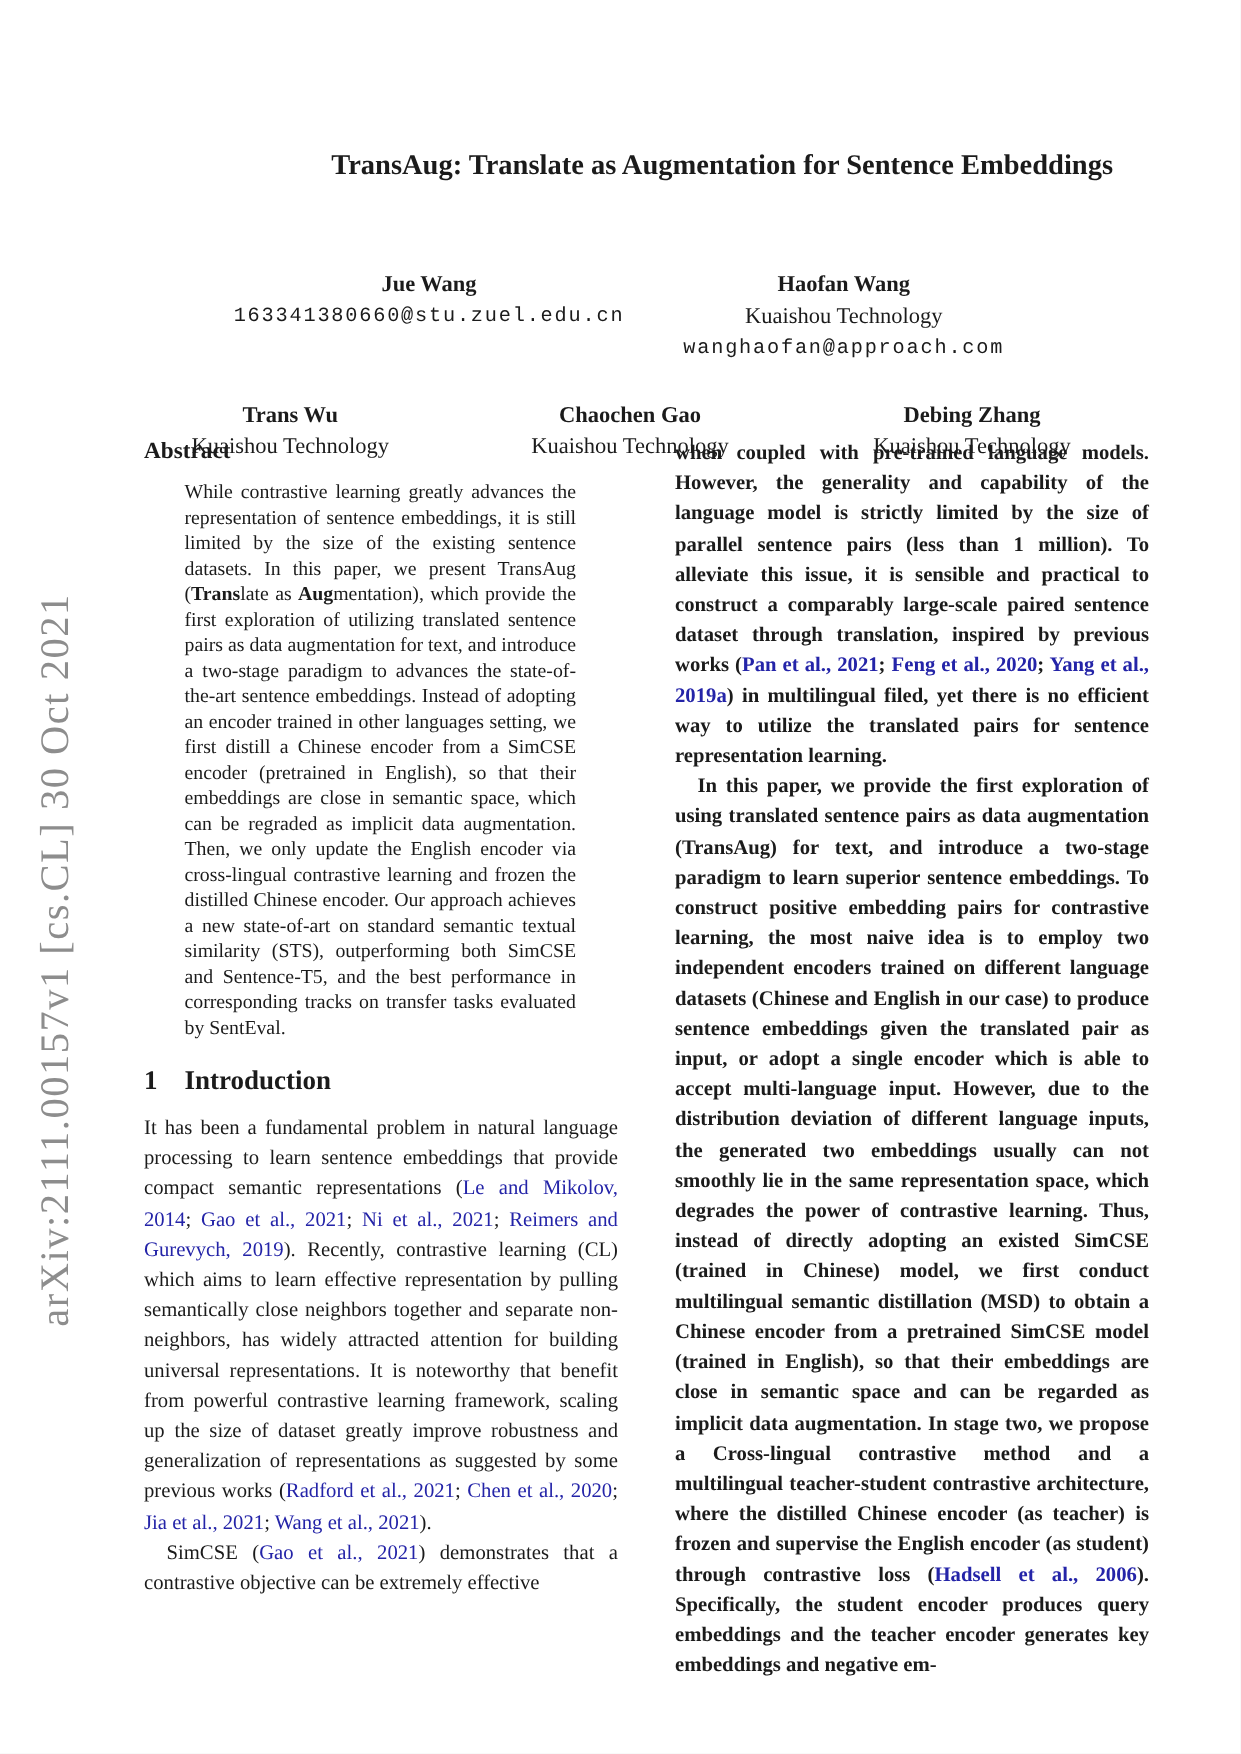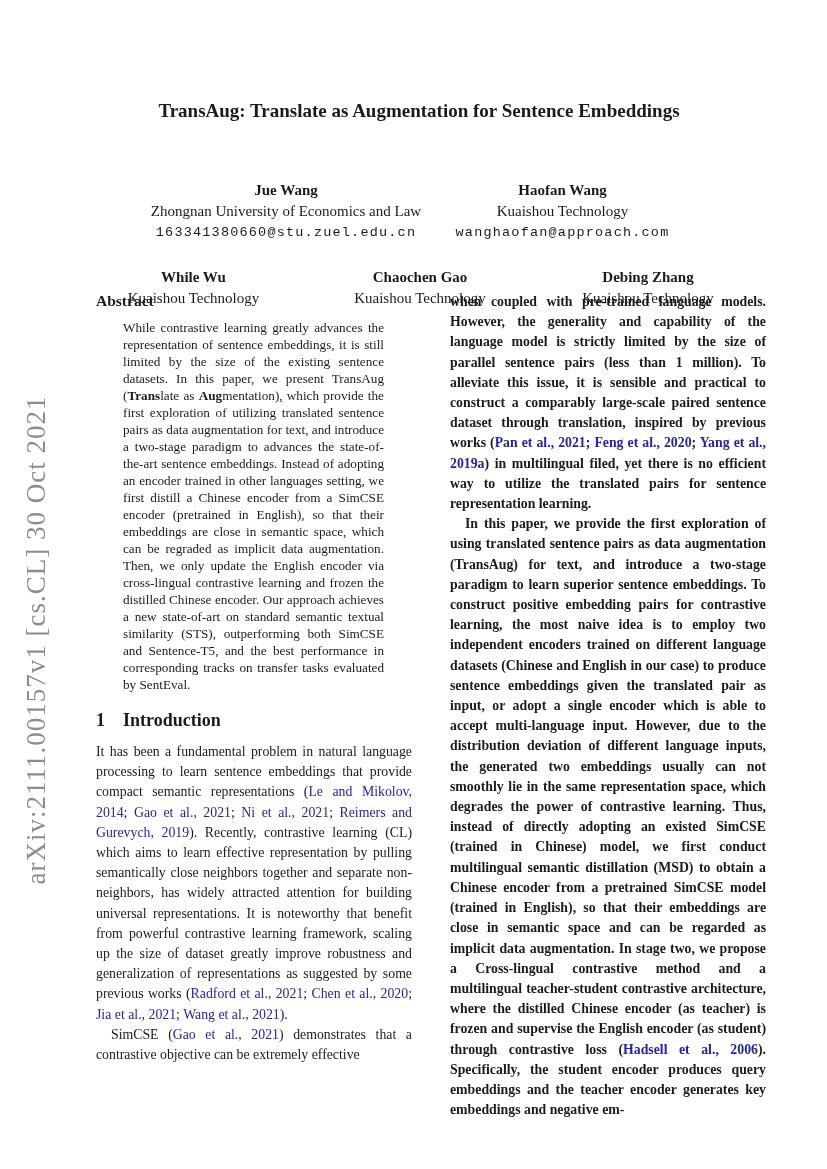--- a/index.html
+++ b/index.html
@@ -33,21 +33,21 @@
   .watermark span {
     white-space: nowrap;
     font-size: 27px;
     letter-spacing: 1px;
     color: var(--wm);
   }
   .title {
     position: absolute;
     left: 96px; top: 100px; width: 646px;
     margin: 0;
-    text-align: center;
+    text-align: right;
     font-size: 19px;
     font-weight: bold;
   }
   .author-block { position: absolute; text-align: center; margin-top: 41px; }
   .ab-r1-0 { left: 96px;  top: 138px; width: 380px; }
   .ab-r1-1 { left: 415px; top: 138px; width: 295px; text-align: center; }
   .ab-r2-0 { left: 96px;  top: 225px; width: 195px; }
   .ab-r2-1 { left: 308px; top: 225px; width: 224px; }
   .ab-r2-2 { left: 538px; top: 225px; width: 220px; }
   .a-name  { font-size: 15px; font-weight: bold; line-height: 22px; }
@@ -92,32 +92,31 @@
 <div class="sheet">
 
   <div class="watermark">
     <span>arXiv:2111.00157v1  [cs.CL]  30 Oct 2021</span>
   </div>
 
   <h1 class="title">TransAug: Translate as Augmentation for Sentence Embeddings</h1>
 
   <div class="author-block ab-r1-0">
     <div class="a-name">Jue Wang</div>
-    <div class="a-affil">Zhongnan University of Economics and Law</div>
     <div class="a-email">163341380660@stu.zuel.edu.cn</div>
   </div>
 
   <div class="author-block ab-r1-1">
     <div class="a-name">Haofan Wang</div>
     <div class="a-affil">Kuaishou Technology</div>
     <div class="a-email">wanghaofan@approach.com</div>
   </div>
 
   <div class="author-block ab-r2-0">
-    <div class="a-name">While Wu</div>
+    <div class="a-name">Trans Wu</div>
     <div class="a-affil">Kuaishou Technology</div>
   </div>
 
   <div class="author-block ab-r2-1">
     <div class="a-name">Chaochen Gao</div>
     <div class="a-affil">Kuaishou Technology</div>
   </div>
 
   <div class="author-block ab-r2-2">
     <div class="a-name">Debing Zhang</div>

